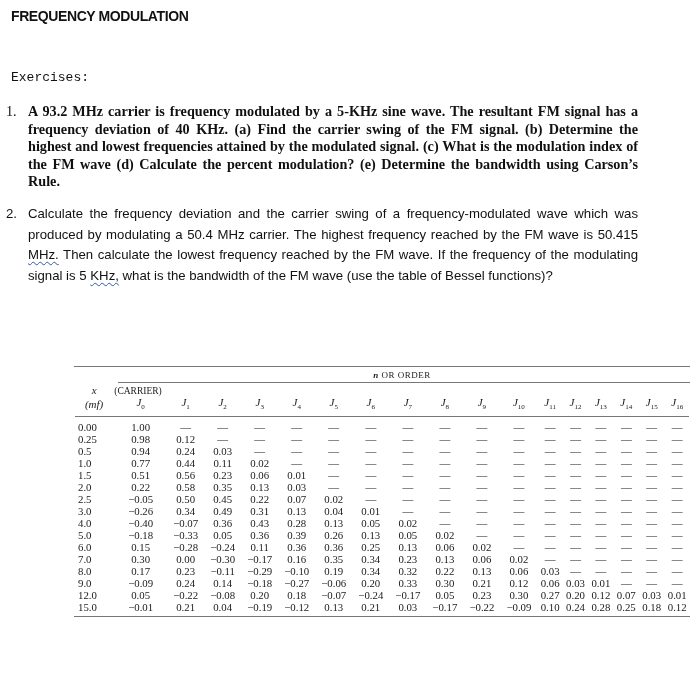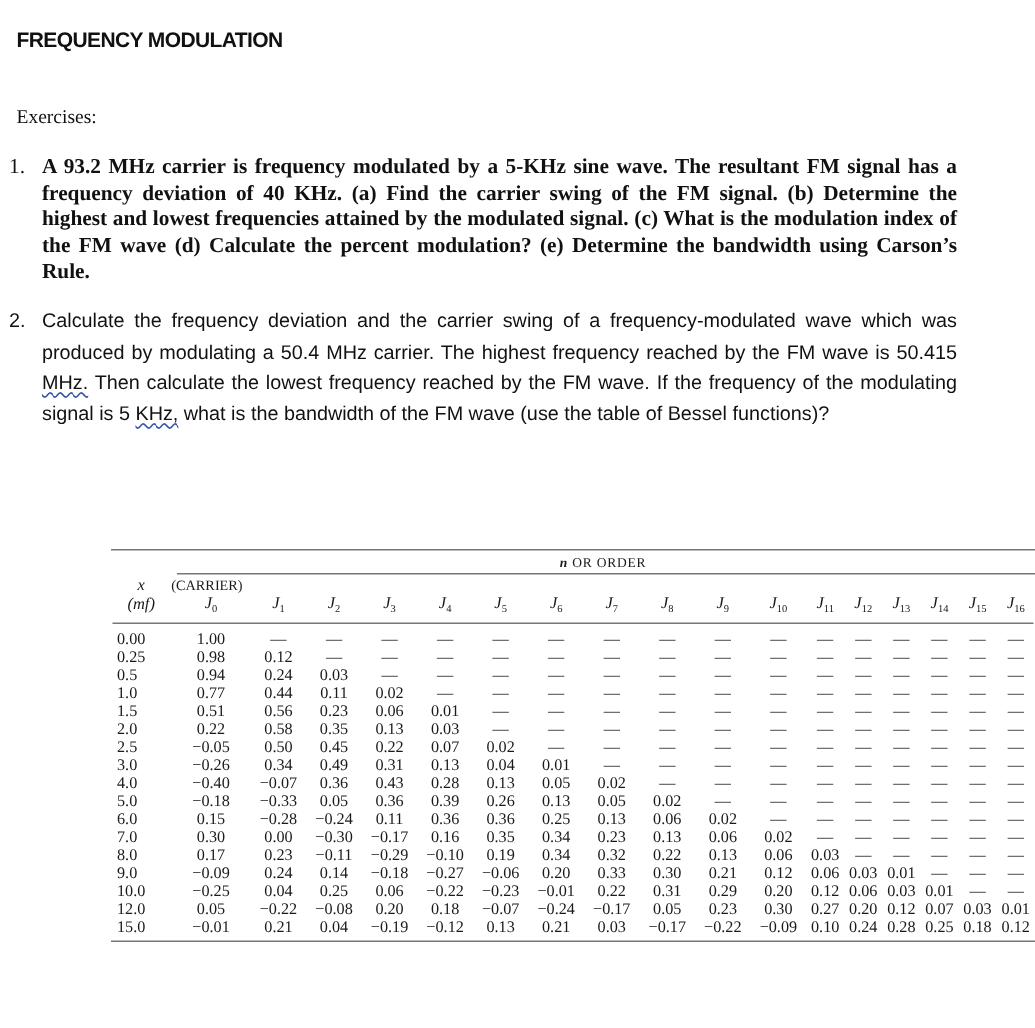--- a/index.html
+++ b/index.html
@@ -1,18 +1,18 @@
 <!DOCTYPE html>
 <html><head>
 <meta charset="utf-8">
 <style>
   html, body { margin: 0; padding: 0; background: #ffffff; }
   body { width: 690px; height: 685px; position: relative; overflow: hidden; color: #111; }
-  .title { position: absolute; left: 11px; top: 18px; font-family: "Liberation Sans", sans-serif; font-weight: bold; font-size: 14px; letter-spacing: -0.4px; color: #111; }
-  .exercises { position: absolute; left: 11px; top: 70px; font-family: Liberation Serif, serif; font-size: 13px; color: #111; }
+  .title { position: absolute; left: 11px; top: 8px; font-family: "Liberation Sans", sans-serif; font-weight: bold; font-size: 14px; letter-spacing: -0.4px; color: #111; }
+  .exercises { position: absolute; left: 11px; top: 70px; font-family: Liberation Mono, monospace; font-size: 13px; color: #111; }
   .q1 { position: absolute; left: 6px; top: 103px; width: 632px; font-family: "Liberation Serif", serif; font-size: 14.2px; line-height: 17.5px; text-align: justify; }
   .q1 .num { position: absolute; left: 0; top: 0; }
   .q1 .body { margin-left: 22px; font-weight: bold; }
   .q2 { position: absolute; left: 6px; top: 204px; width: 632px; font-family: "Liberation Sans", sans-serif; font-size: 13.2px; line-height: 20.5px; text-align: justify; }
   .q2 .num { position: absolute; left: 0; top: 0; }
   .q2 .body { margin-left: 22px; }
   .squig { text-decoration: underline wavy #3355aa; text-decoration-thickness: 1px; text-underline-offset: 2px; }
 
   .tbl-wrap { position: absolute; left: 74px; top: 362px; width: 616px; font-family: "Liberation Serif", serif; color: #1a1a1a; }
   .tbl-title { font-family: "Liberation Sans", sans-serif; font-weight: bold; font-size: 12.5px; letter-spacing: -0.2px; color: #2a2a2a; margin-left: 2px; }
@@ -386,40 +386,20 @@
           <td class="cell">0.21</td>
           <td class="cell">0.12</td>
           <td class="cell">0.06</td>
           <td class="cell">0.03</td>
           <td class="cell">0.01</td>
           <td class="cell">—</td>
           <td class="cell">—</td>
           <td class="cell">—</td>
         </tr>
         <tr>
-          <td class="cell xcell">10.0</td>
-          <td class="cell">−0.25</td>
-          <td class="cell">0.04</td>
-          <td class="cell">0.25</td>
-          <td class="cell">0.06</td>
-          <td class="cell">−0.22</td>
-          <td class="cell">−0.23</td>
-          <td class="cell">−0.01</td>
-          <td class="cell">0.22</td>
-          <td class="cell">0.31</td>
-          <td class="cell">0.29</td>
-          <td class="cell">0.20</td>
-          <td class="cell">0.12</td>
-          <td class="cell">0.06</td>
-          <td class="cell">0.03</td>
-          <td class="cell">0.01</td>
-          <td class="cell">—</td>
-          <td class="cell">—</td>
-        </tr>
-        <tr>
           <td class="cell xcell">12.0</td>
           <td class="cell">0.05</td>
           <td class="cell">−0.22</td>
           <td class="cell">−0.08</td>
           <td class="cell">0.20</td>
           <td class="cell">0.18</td>
           <td class="cell">−0.07</td>
           <td class="cell">−0.24</td>
           <td class="cell">−0.17</td>
           <td class="cell">0.05</td>

